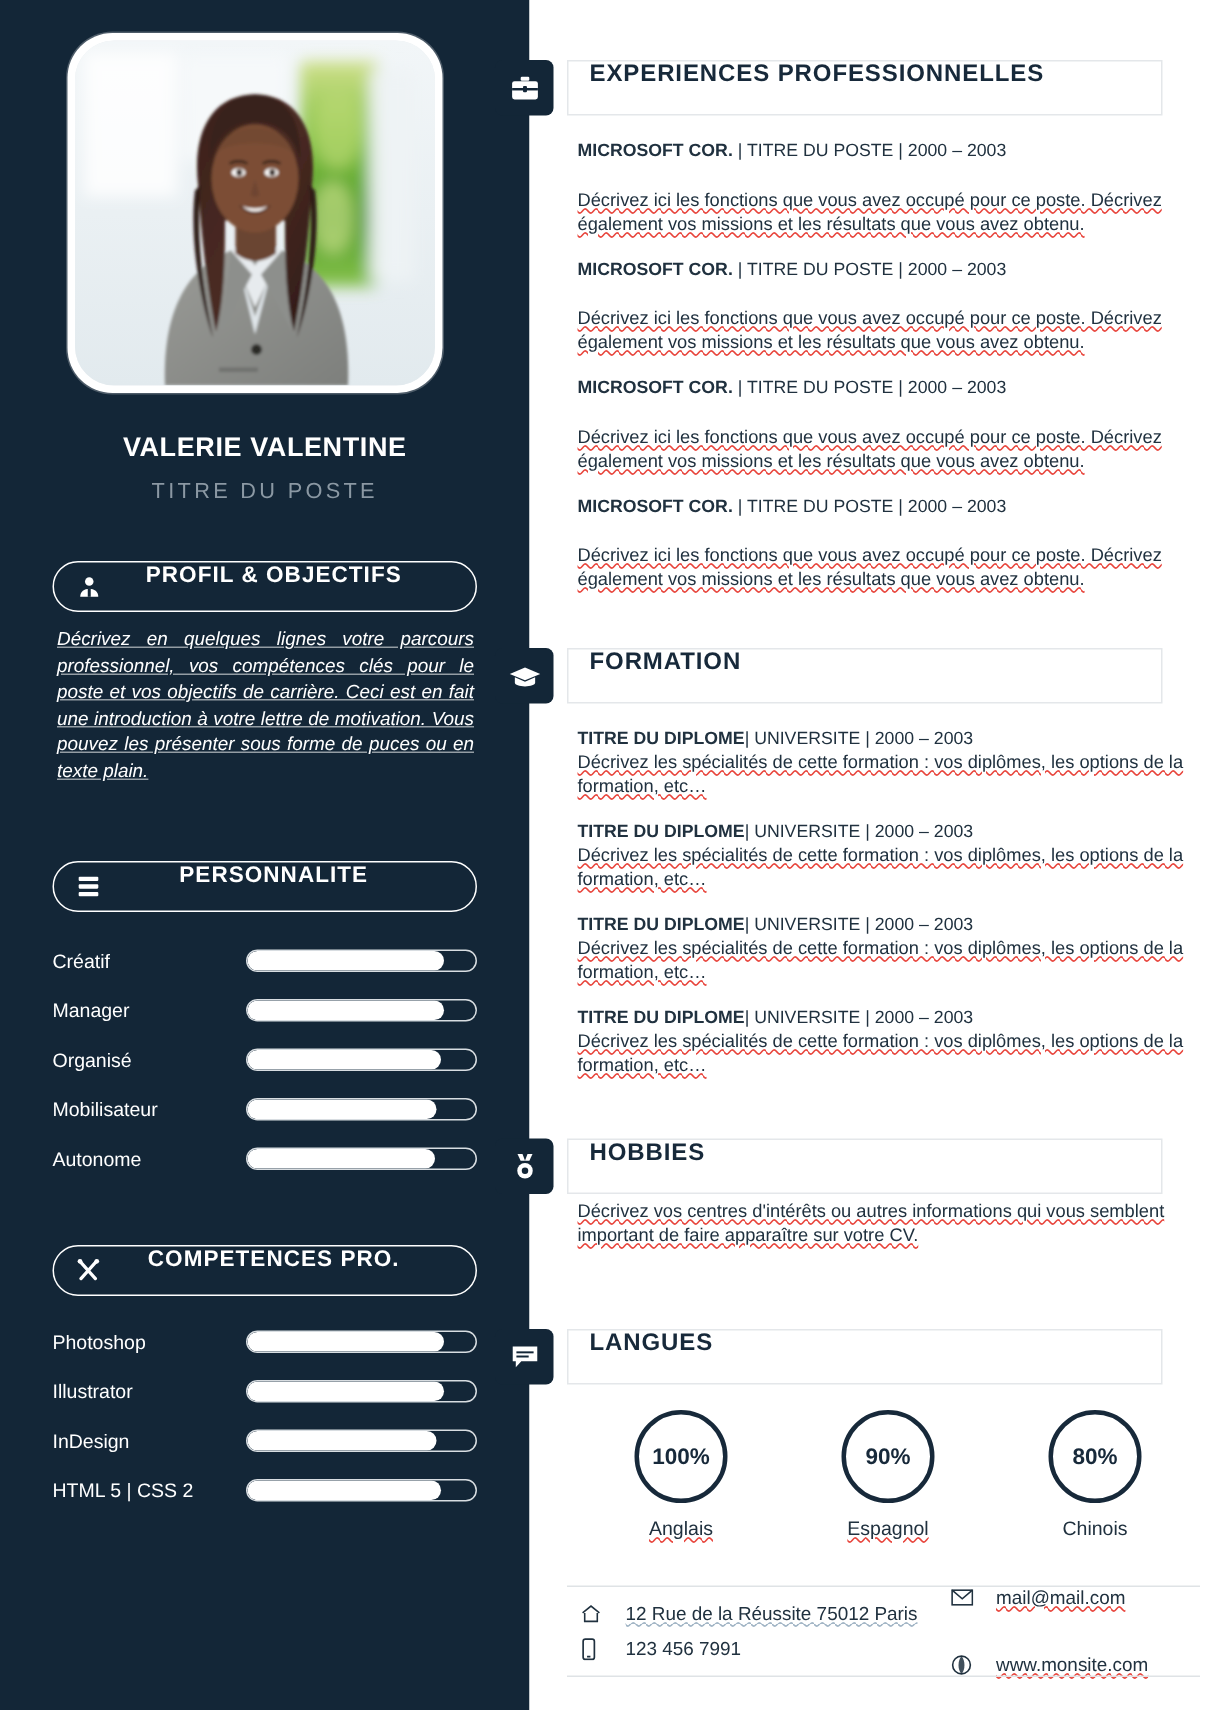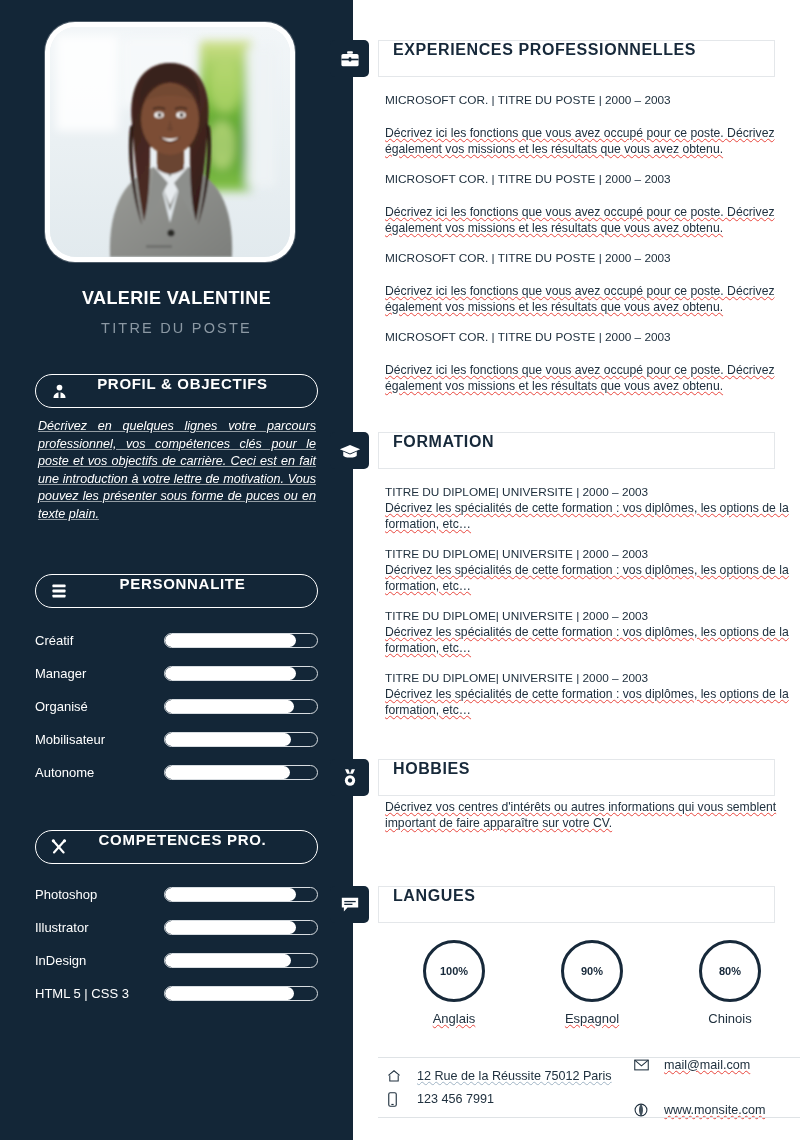--- a/index.html
+++ b/index.html
@@ -110,37 +110,37 @@
     display: flex; align-items: flex-start;
   }
   .sec-title {
     padding-left: 14px; color: #17293a;
     font-size: 16px; font-weight: bold; letter-spacing: .6px;
   }
 
   .block { position: absolute; left: 32px; width: 414px; }
   .entry { margin-bottom: 14px; }
   .entry-title { font-size: 11.8px; color: #20313f; line-height: 16px; }
-  .entry-title b { font-weight: normal; }
+  .entry-title b { font-weight: bold; }
   .entry-desc {
     font-size: 12.2px; color: #20313f; line-height: 16px;
     margin-top: 17px;
   }
   .entry-desc.tight { margin-top: 0px; }
   .squiggle { text-decoration: underline; text-decoration-style: wavy; text-decoration-color: #e8453c; text-decoration-thickness: 1px; }
   .pale { text-decoration: underline; text-decoration-style: wavy; text-decoration-color: #9fb3c4; text-decoration-thickness: 1px; }
 
   
   .langs { position: absolute; left: 32px; width: 414px; display: flex; justify-content: space-around; }
   .lang { text-align: center; width: 110px; }
   .lang-circle {
     width: 62px; height: 62px; margin: 0 auto;
     border: 3.5px solid #17293a; border-radius: 50%;
     display: flex; align-items: center; justify-content: center;
-    color: #17293a; font-size: 11px; font-weight: bold;
+    color: #17293a; font-size: 15px; font-weight: bold;
   }
   .lang-name { margin-top: 9px; font-size: 13px; color: #20313f; }
 
   
   .contact {
     position: absolute; left: 25px; top: 1057px; width: 422px; height: 60px;
     border-top: 1px solid #dfe3e6;
     display: flex; align-items: center;
   }
   .contact .col { display: flex; flex-direction: column; justify-content: center; gap: 9px; }
@@ -324,21 +324,21 @@
             <div class="bar-fill" style="width: 86%;"></div>
           </div>
         </div>
         <div class="bar-row">
           <div class="bar-label">InDesign</div>
           <div class="bar-track">
             <div class="bar-fill" style="width: 83%;"></div>
           </div>
         </div>
         <div class="bar-row">
-          <div class="bar-label">HTML 5 | CSS 3</div>
+          <div class="bar-label">HTML 5 | CSS 2</div>
           <div class="bar-track">
             <div class="bar-fill" style="width: 85%;"></div>
           </div>
         </div>
       </div>
   </div>
 
   <div class="main">
 
     <div class="section-head" style="top:40px">

